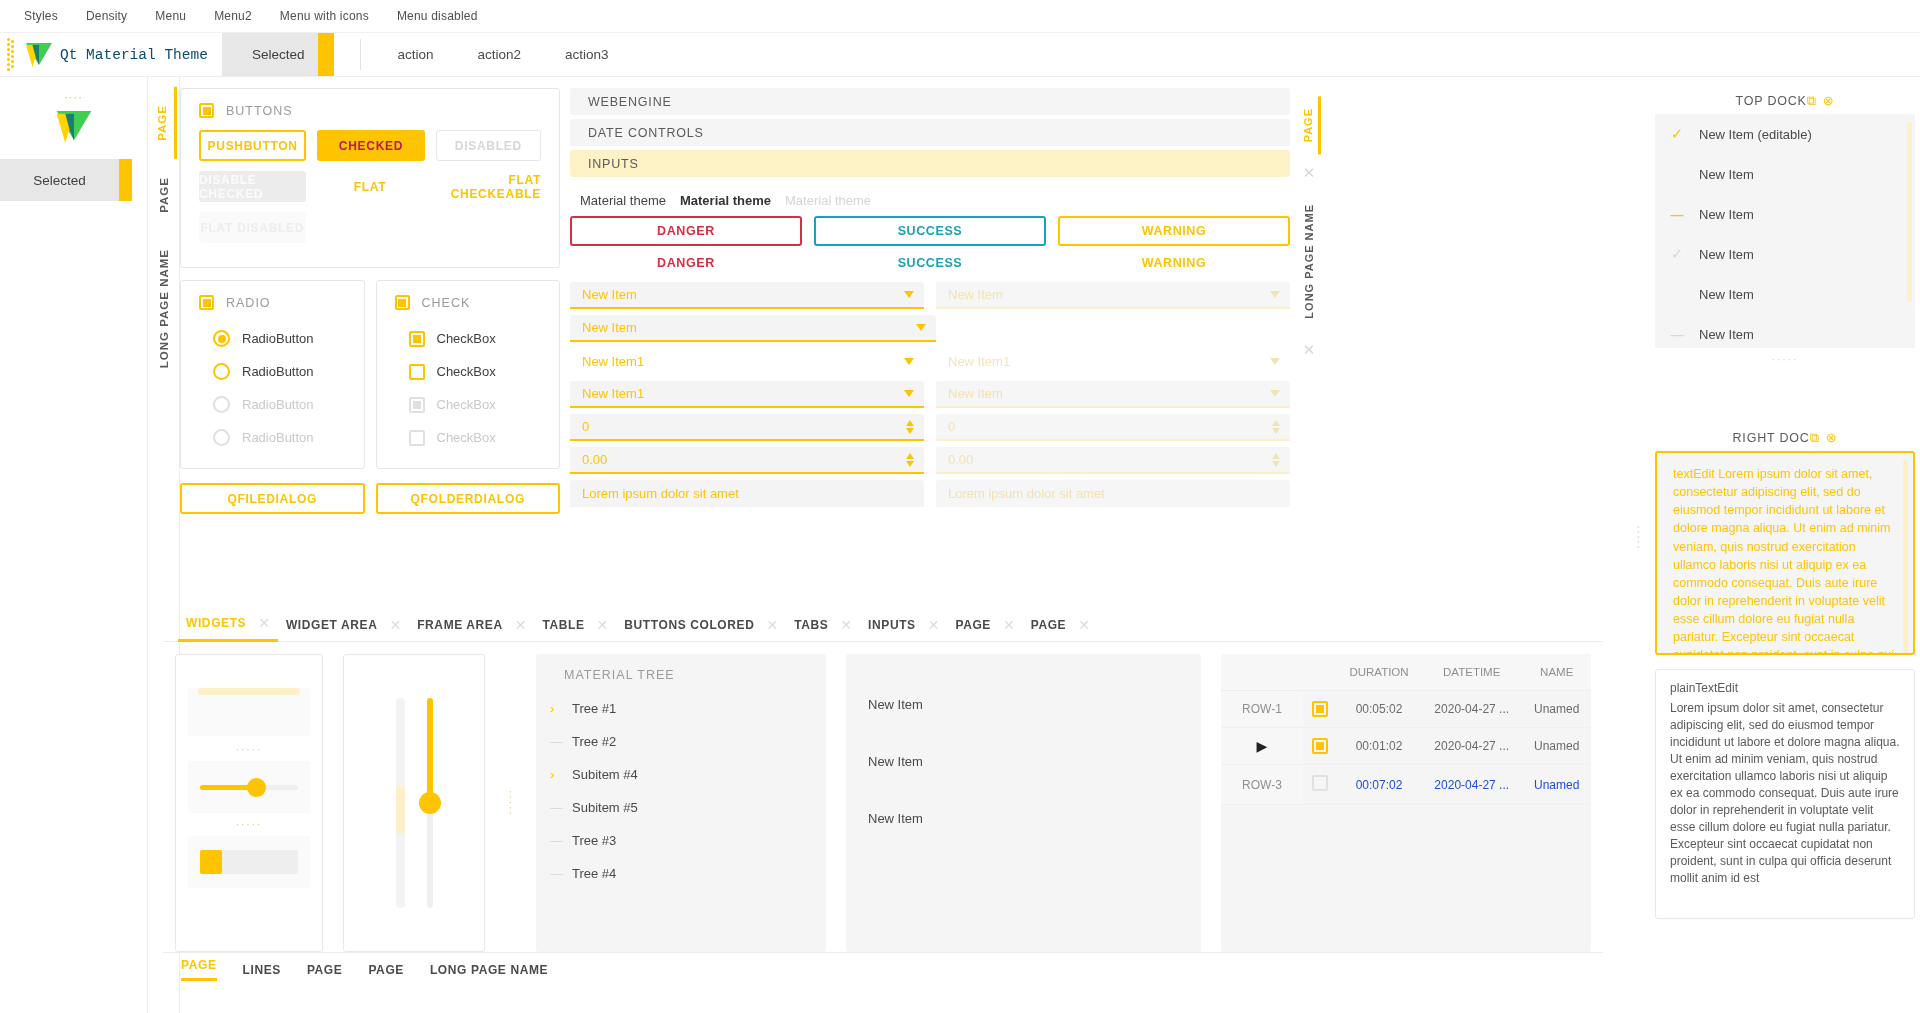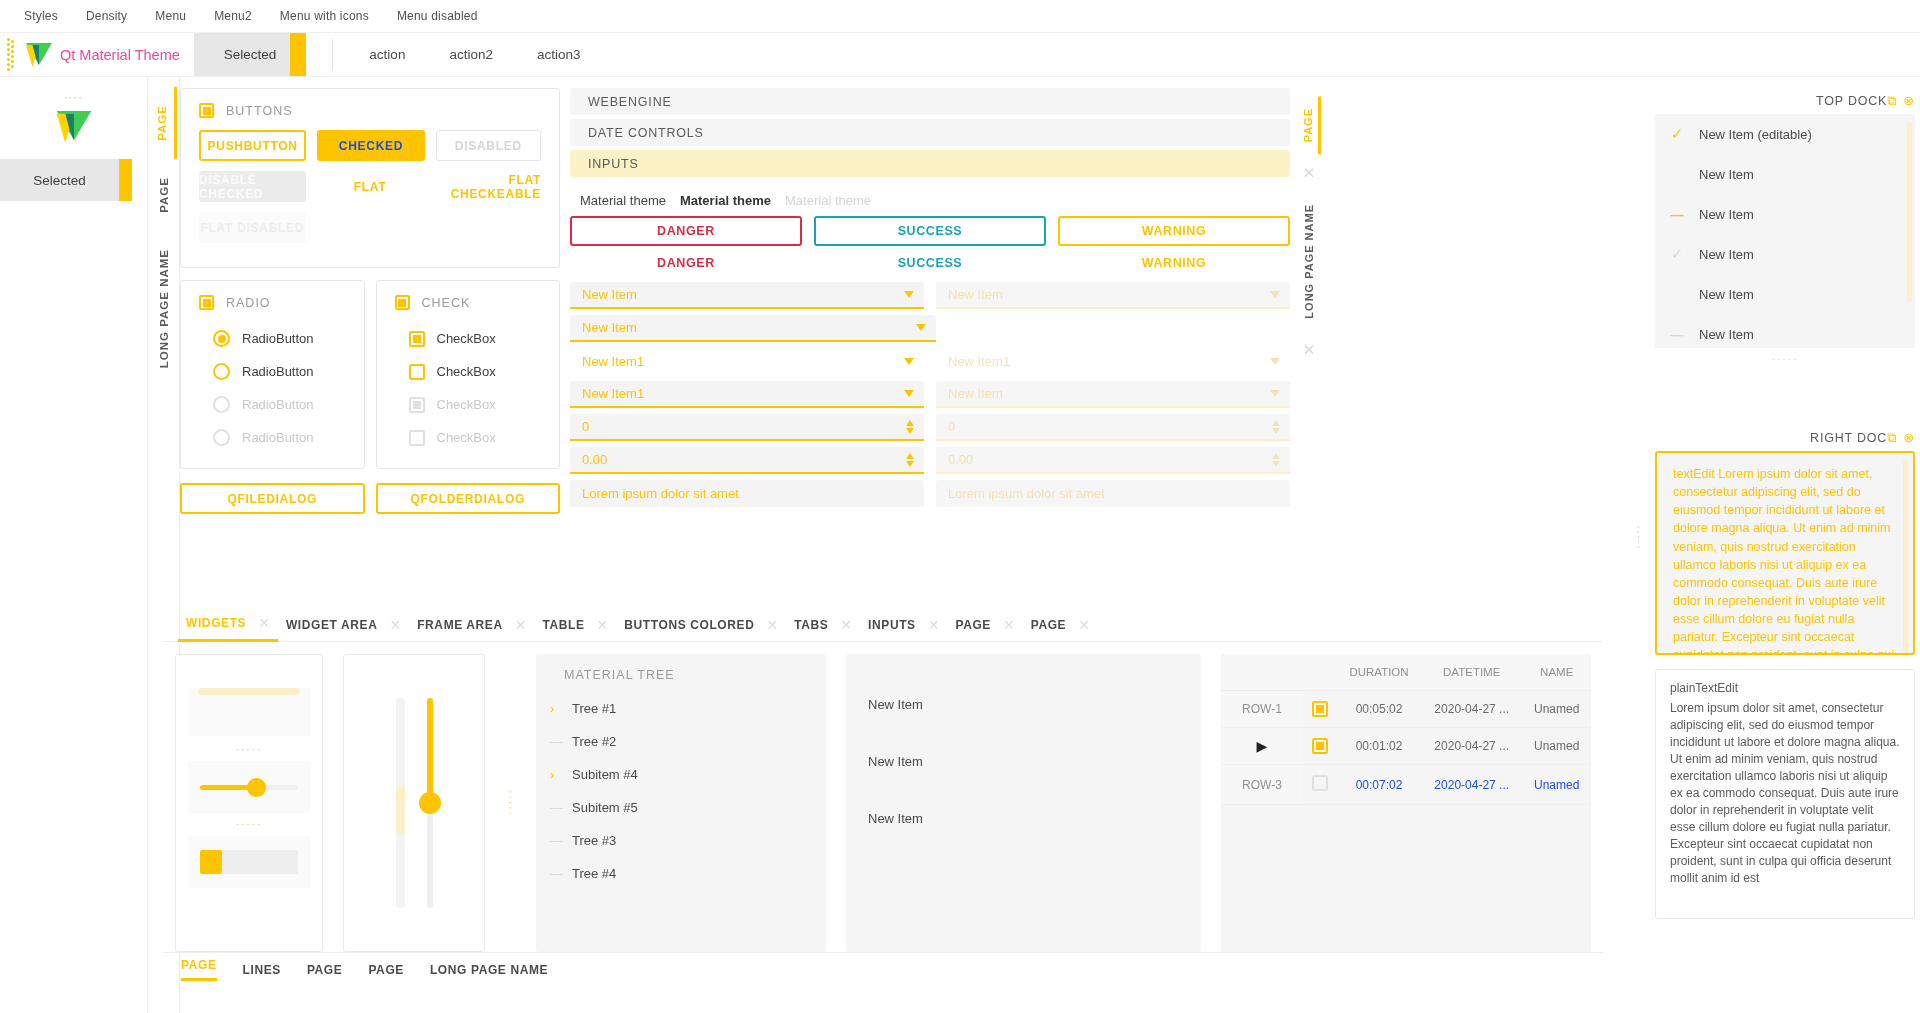--- a/index.html
+++ b/index.html
@@ -37,21 +37,21 @@
   }
   .grip i {
     display:block; width:3px; height:3px; background:#ffc400; border-radius:50%;
     box-shadow: 0 5px 0 #ffc400, 0 10px 0 #ffc400, 0 15px 0 #ffc400,
                 0 -5px 0 #ffc400, 0 -10px 0 #ffc400, 0 -15px 0 #ffc400,
                 4px 2px 0 #ffc400, 4px 7px 0 #ffc400, 4px 12px 0 #ffc400,
                 4px -3px 0 #ffc400, 4px -8px 0 #ffc400, 4px -13px 0 #ffc400;
   }
   .tb-brand { display: flex; align-items: center; gap: 8px; padding: 0 14px 0 10px; }
   .qt-logo { width: 26px; height: 24px; position: relative; }
-  .tb-title { font-size: 14.5px; color: #ec4899; }
+  .tb-title { font-size: 14.5px; color: #0c4a6e; font-family: Liberation Mono, monospace; }
   .tb-selected {
     display: flex; align-items: center; background: #e7e7e7;
     padding: 0 30px; font-size: 13.5px; color: #3f3f3f; position: relative;
   }
   .tb-selected::after {
     content:''; position:absolute; right:0; top:0; bottom:0; width:16px; background:#ffc400;
   }
   .tb-sep { width:1px; background:#e2e2e2; margin: 6px 14px 6px 26px; }
   .tb-action { display:flex; align-items:center; padding: 0 22px; font-size: 13.5px; color: #4a4a4a; }
 
@@ -100,21 +100,21 @@
   }
   .chk-box i { width:8px; height:8px; background:#ffc400; display:block; }
   .group-title { font-size:12.5px; letter-spacing:1px; color:#9b9b9b; }
 
   .btn-row { display:flex; gap:11px; margin-bottom:10px; }
   .btn {
     flex:1; height:31px; display:flex; align-items:center; justify-content:center;
     font-size:12px; font-weight:bold; letter-spacing:.7px; border-radius:3px;
   }
   .btn.outline { border:2px solid #ffc400; color:#ffc400; background:#fff; }
-  .btn.filled { background:#ffc400; color:#1d4ed8; border:2px solid #ffc400; }
+  .btn.filled { background:#ffc400; color:#be185d; border:2px solid #ffc400; }
   .btn.disabled-out { border:1px solid #e6e6e6; color:#d6d6d6; background:#fff; }
   .btn.disabled-fill { background:#ececec; color:#fbfbfb; }
   .btn.flat { color:#ffc400; background:transparent;text-align:right; }
   .btn.flat-dis { color:#ededed; background:#fafafa; }
 
   .two-cards { display:flex; gap:11px; margin-top:12px; }
   .two-cards > .card { flex:1; }
   .opt-row { display:flex; align-items:center; gap:12px; height:33px; padding-left:14px; }
   .radio {
     width:17px; height:17px; border:2px solid #ffc400; border-radius:50%;
@@ -228,21 +228,21 @@
 
   .pagetabs { display:flex; align-items:center; gap:26px; padding-left:18px;
      height:34px; border-top:1px solid #ededed; }
   .ptab { font-size:12px; font-weight:bold; letter-spacing:.6px; color:#4a4a4a; }
   .ptab.active { color:#ffc400; border-bottom:3px solid #ffc400; padding-bottom:6px; }
 
   
   .dock-handle { position:absolute; left:1632px; top:525px; color:#c9c9c9; font-size:12px;
     letter-spacing:1px; writing-mode:vertical-rl; }
   .dock { position:absolute; left:1655px; width:260px; }
-  .dock-head { display:flex; align-items:center; justify-content:flex-end;
+  .dock-head { display:flex; align-items:center; justify-content:center;
     height:26px; font-size:12.5px; letter-spacing:.8px; color:#5a5a5a; }
   .dock-icons { display:flex; gap:6px; color:#ffc400; font-size:13px; }
   .dock-body { background:#f5f5f5; position:relative; overflow:hidden; }
   .dk-item { display:flex; align-items:center; gap:14px; height:40px; padding-left:14px;
     font-size:13px; color:#4a4a4a; }
   .dk-check { width:16px; color:#ffc400; font-size:15px; text-align:center; }
   .dk-check.dis { color:#d8d8d8; }
   .dk-dash { width:16px; text-align:center; color:#ffc400; font-weight:bold; }
   .dk-dash.dis { color:#d8d8d8; }
   .dk-scroll { position:absolute; right:3px; top:8px; width:5px; background:#fdf0c8;

